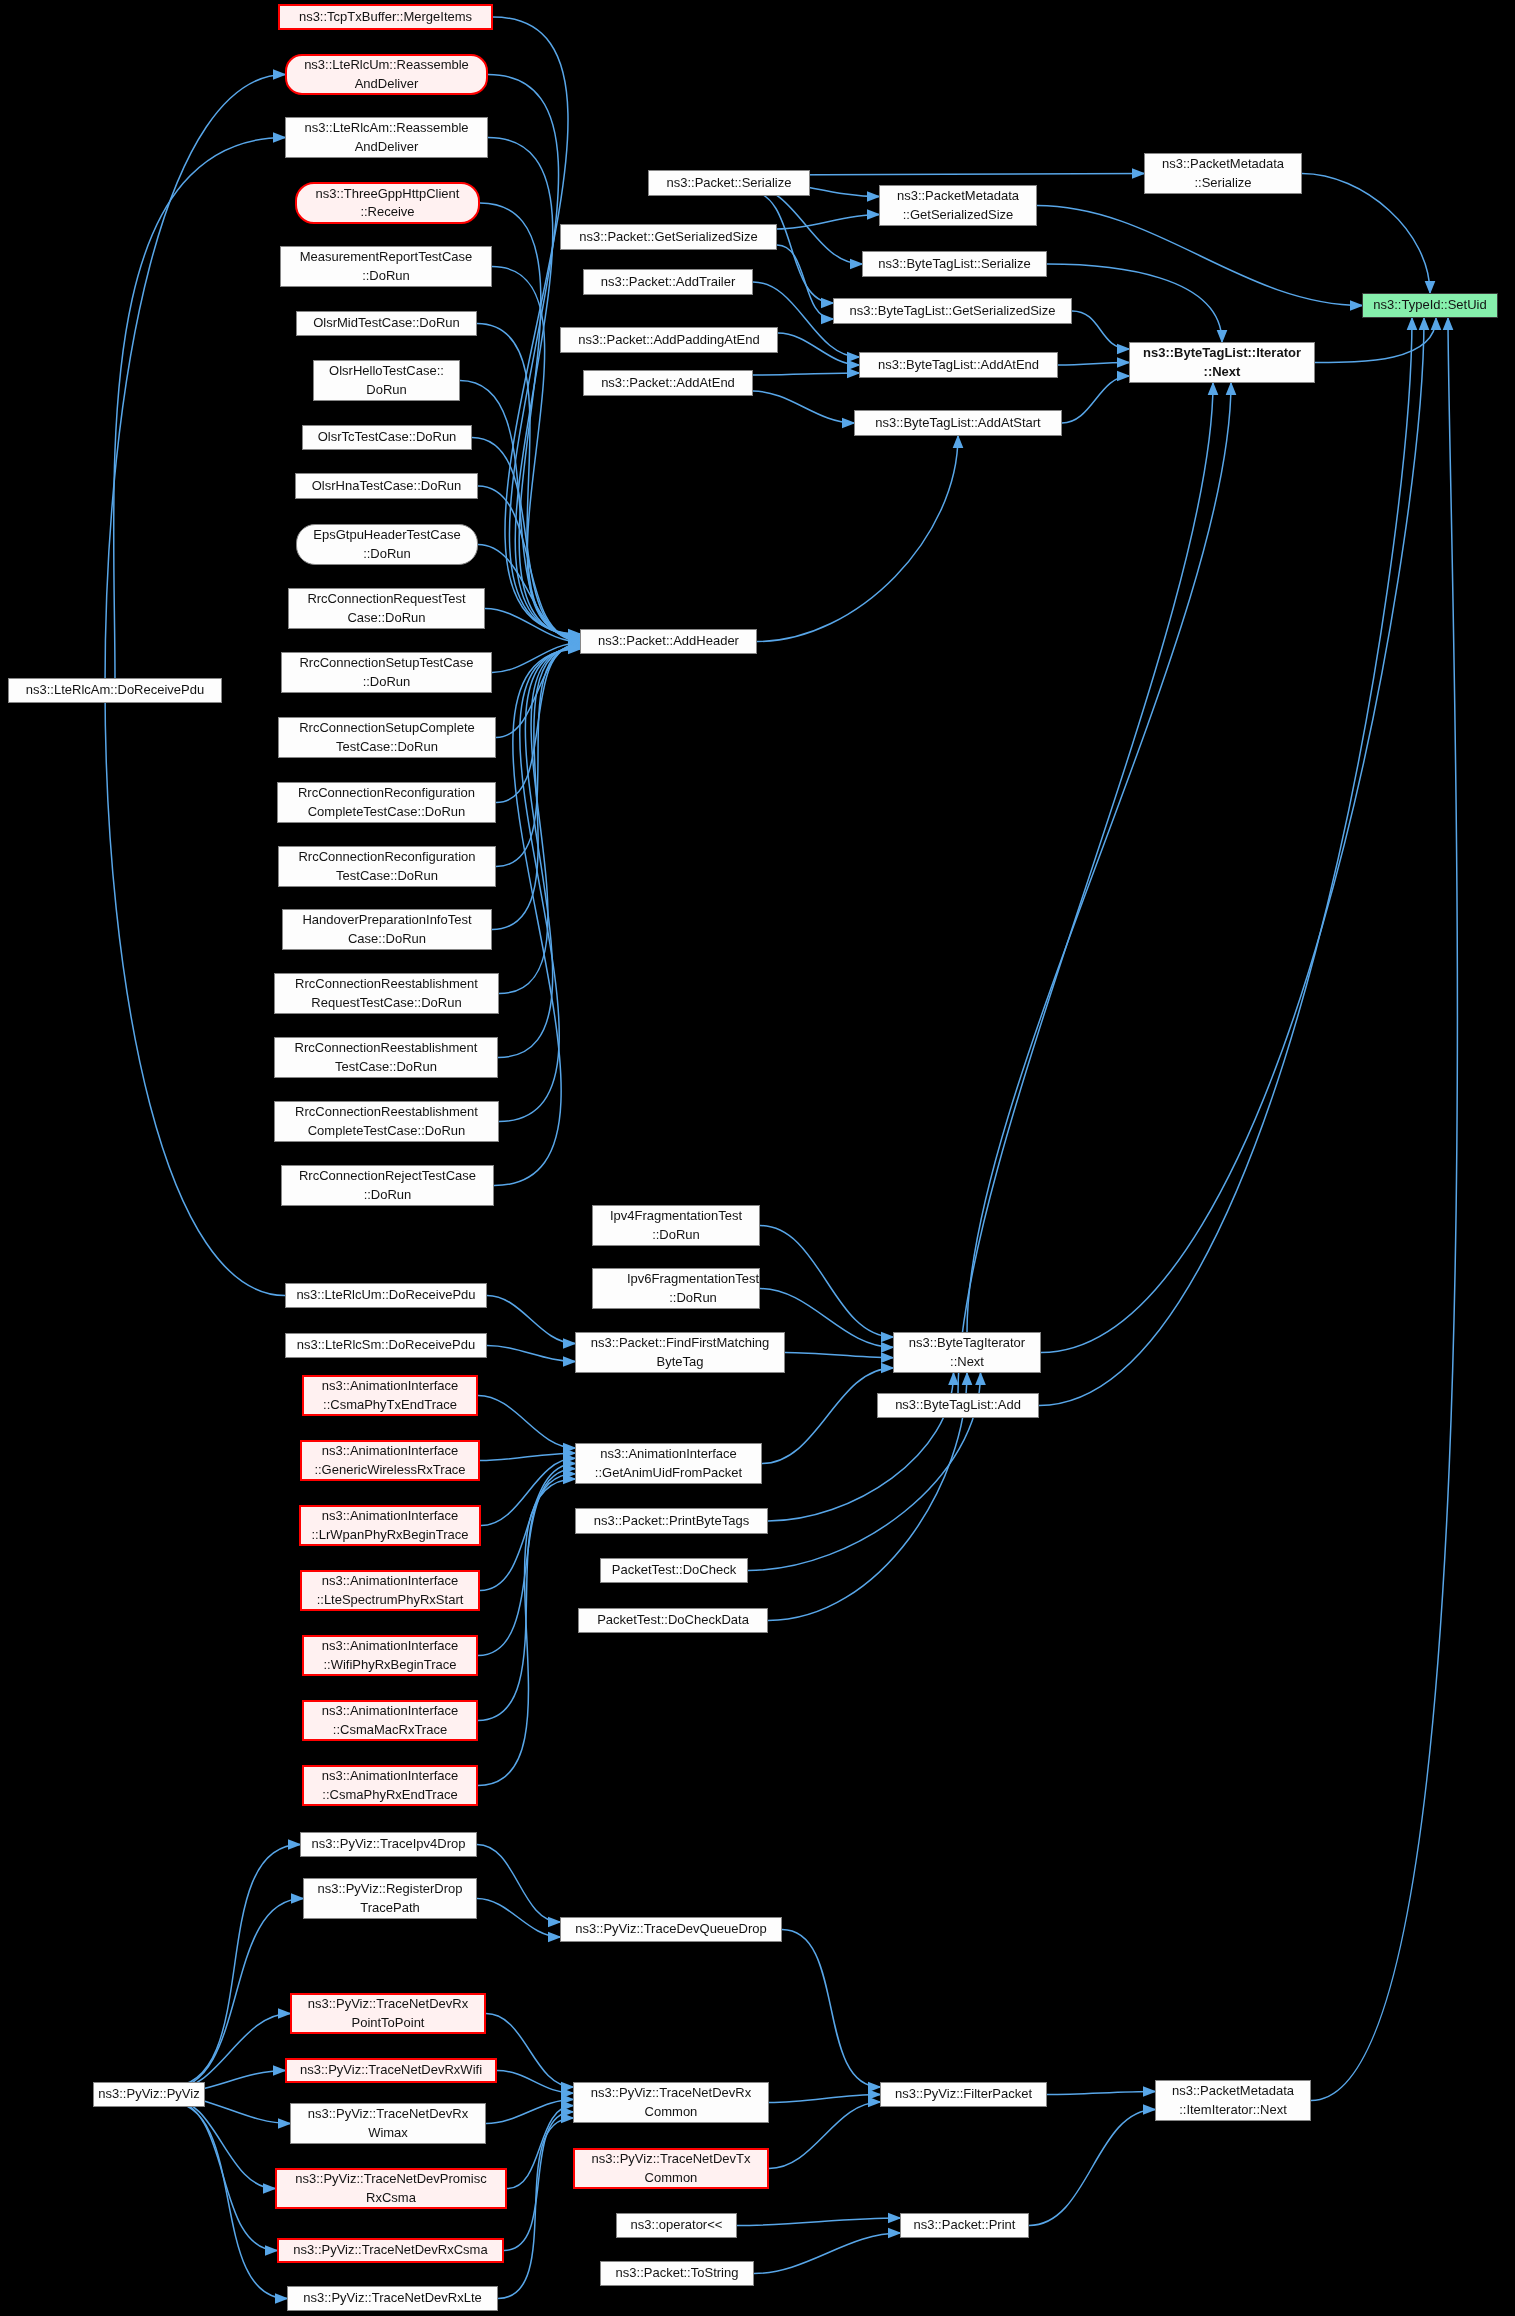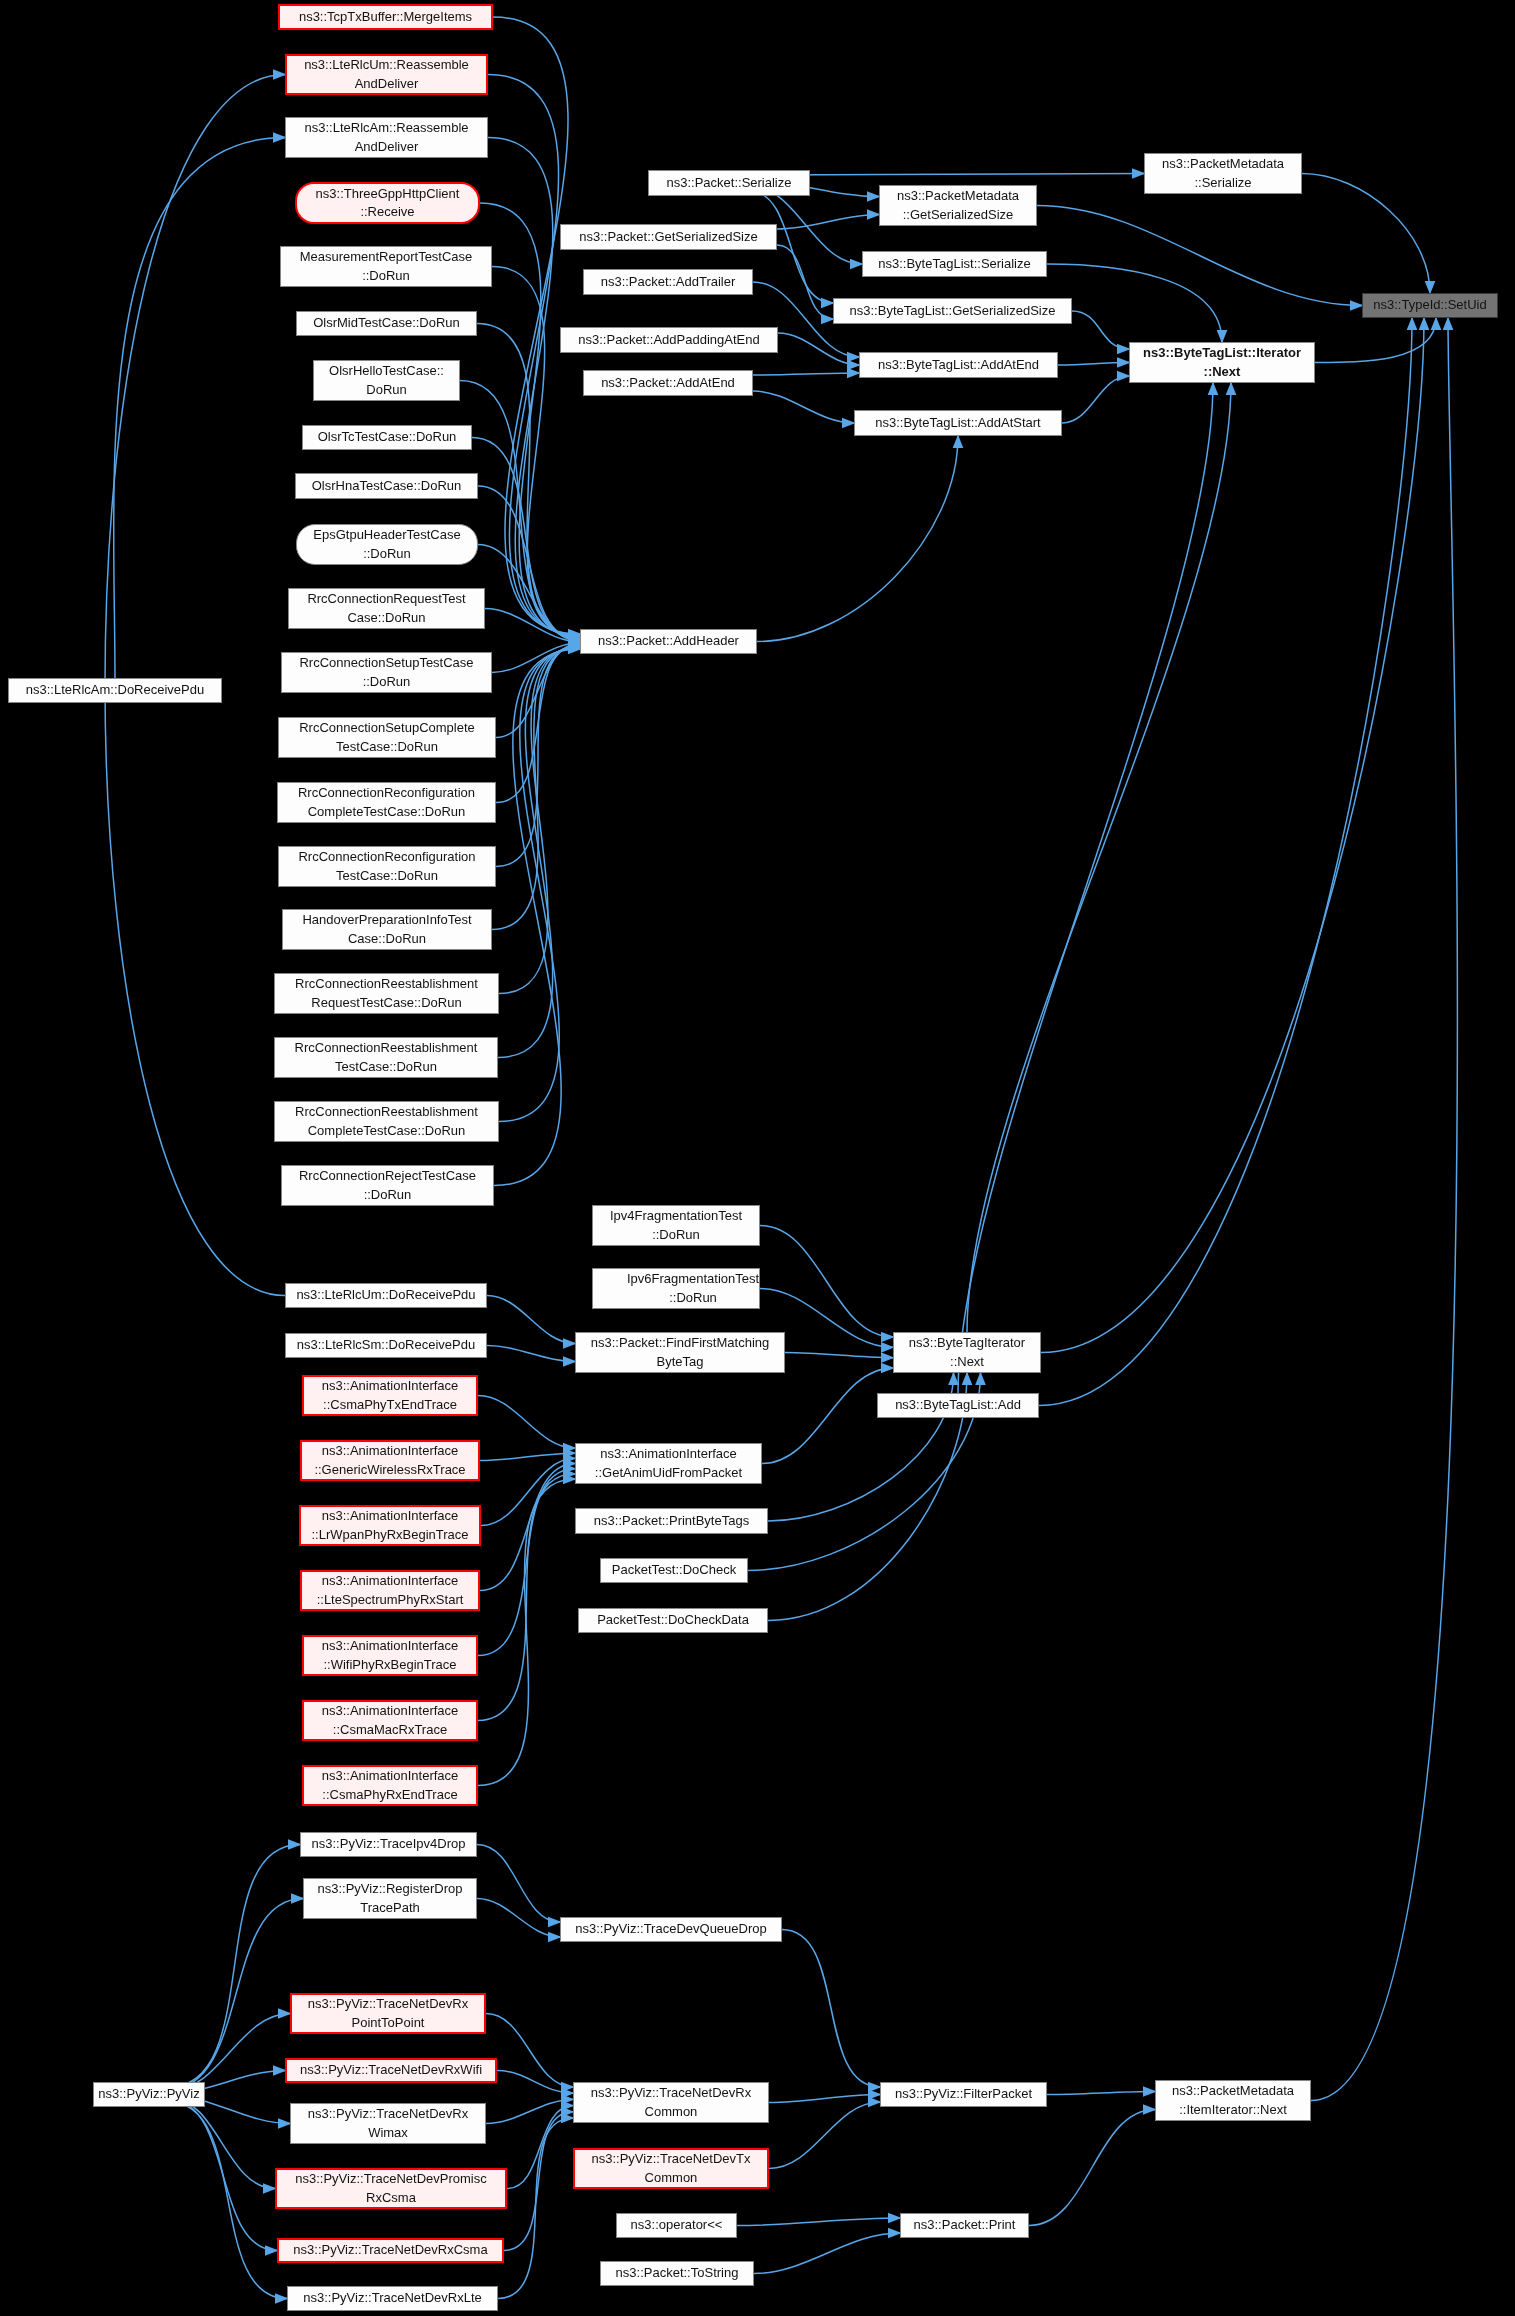--- a/index.html
+++ b/index.html
@@ -7,21 +7,21 @@
   #edges{position:absolute;left:0;top:0;}
   .node{
     position:absolute;display:flex;align-items:center;justify-content:center;
     text-align:center;white-space:pre-line;
     font-family:"Liberation Sans","DejaVu Sans",sans-serif;
     font-size:13px;line-height:1.42;color:#131313;
     background:#fdfdfd;border:1.5px solid #868686;
     box-sizing:border-box;padding:0 2px;cursor:pointer;
   }
   .node.red{background:#fff1f1;border:2px solid #ff0000;}
-  .node.focus{background:#737373;border:1.5px solid #3a3a3a;}
+  .node.focus{background:#86efac;border:1.5px solid #3a3a3a;}
   .edge{fill:none;stroke-width:1.5px;}
 </style>
 </head>
 <body>
 
 <div id="canvas" style="background: rgb(0, 0, 0);">
   <svg id="edges" width="1515" height="2316" viewBox="0 0 1515 2316">
     <defs>
       <marker id="arrow" viewBox="0 0 10 10" refX="9" refY="5" markerWidth="9" markerHeight="9" orient="auto">
         <path d="M0,1 L10,5 L0,9 z" fill="#58a6e8"></path>
@@ -107,21 +107,21 @@
       <path d="M 769 2102.5 C 807.9507702106133 2102.5, 841.0492297893867 2094.5, 880 2094.5" class="edge" stroke="#58a6e8" marker-end="url(#arrow)"></path>
       <path d="M 769 2168.5 C 814.2884988159245 2168.5, 834.7115011840755 2102, 880 2102" class="edge" stroke="#58a6e8" marker-end="url(#arrow)"></path>
       <path d="M 1047 2094.5 C 1084.814580521275 2094.5, 1117.185419478725 2091.5, 1155 2091.5" class="edge" stroke="#58a6e8" marker-end="url(#arrow)"></path>
       <path d="M 737 2225.5 C 794.1103591741463 2225.5, 842.8896408258537 2218, 900 2218" class="edge" stroke="#58a6e8" marker-end="url(#arrow)"></path>
       <path d="M 754 2273.5 C 807.0296202607561 2273.5, 846.9703797392439 2233, 900 2233" class="edge" stroke="#58a6e8" marker-end="url(#arrow)"></path>
       <path d="M 1029 2225.5 C 1088.943056311803 2225.5, 1095.056943688197 2109.5, 1155 2109.5" class="edge" stroke="#58a6e8" marker-end="url(#arrow)"></path>
       <path d="M 1311 2100.5 C 1511 2100.5, 1448 558, 1448 318" class="edge" stroke="#58a6e8" marker-end="url(#arrow)"></path>
     </svg>
   <div id="nodes">
       <div class="node red" style="left: 278px; top: 4px; width: 215px; height: 26px;">ns3::TcpTxBuffer::MergeItems</div>
-      <div class="node red" style="left: 285px; top: 54px; width: 203px; height: 41px;">ns3::LteRlcUm::Reassemble
+      <div class="node red" style="left: 285px; top: 54px; width: 203px; height: 41px; border-radius: 17px;">ns3::LteRlcUm::Reassemble
 AndDeliver</div>
       <div class="node" style="left: 285px; top: 117px; width: 203px; height: 41px;">ns3::LteRlcAm::Reassemble
 AndDeliver</div>
       <div class="node red" style="left: 295px; top: 182px; width: 185px; height: 42px; border-radius: 19px;">ns3::ThreeGppHttpClient
 ::Receive</div>
       <div class="node" style="left: 280px; top: 246px; width: 212px; height: 41px;">MeasurementReportTestCase
 ::DoRun</div>
       <div class="node" style="left: 296px; top: 311px; width: 181px; height: 25px;">OlsrMidTestCase::DoRun</div>
       <div class="node" style="left: 313px; top: 360px; width: 147px; height: 41px;">OlsrHelloTestCase::
 DoRun</div>

